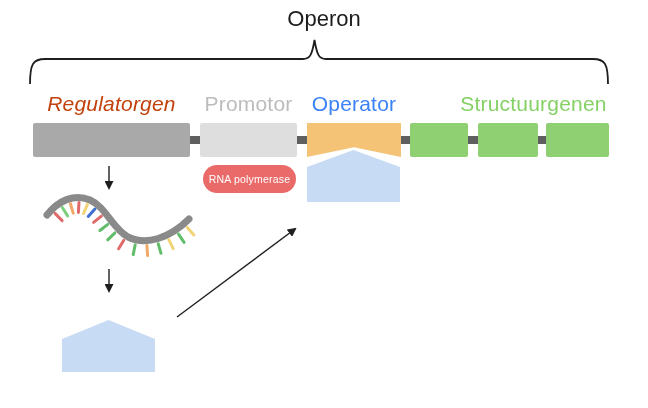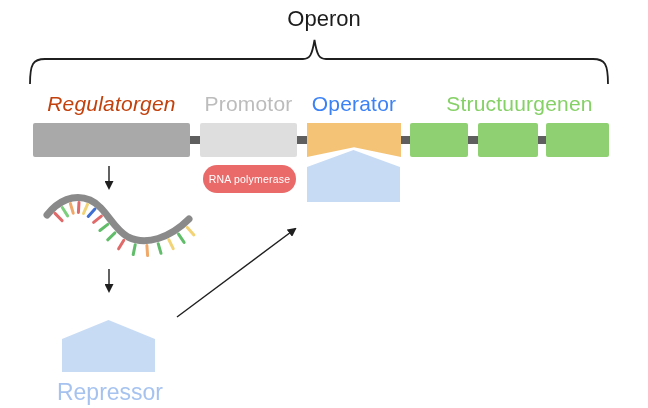--- a/index.html
+++ b/index.html
@@ -117,26 +117,25 @@
     <line x1="177" y1="317" x2="295" y2="229" stroke-width="1.4" marker-end="url(#ah)" style="stroke: rgb(31, 31, 31);"></line>
 
     <polygon points="307,202 307,167 353.5,150 400,167 400,202" style="fill: rgb(200, 219, 244);"></polygon>
 
     <polygon points="62,372 62,339 108.5,320 155,339 155,372" style="fill: rgb(200, 219, 244);"></polygon>
   </svg>
 
   <div class="seg-label" style="left: 33px; width: 157px; color: #c2410c; font-style: italic;">Regulatorgen</div>
   <div class="seg-label" style="left: 200px; width: 97px; color: rgb(188, 188, 188);">Promotor</div>
   <div class="seg-label" style="left: 307px; width: 94px; color: #3b82f6;">Operator</div>
-  <div class="seg-label" style="left: 420px; width: 199px; color: rgb(133, 209, 102);">Structuurgenen</div>
+  <div class="seg-label" style="left: 434px; width: 199px; color: rgb(133, 209, 102);">Structuurgenen</div>
 
   <div class="block" style="left: 33px; width: 157px; background: rgb(169, 169, 169);"></div>
   <div class="block" style="left: 200px; width: 97px; background: rgb(222, 222, 222);"></div>
   <div class="block operator" style="left: 307px; width: 94px; background: rgb(244, 195, 118);"></div>
   <div class="block" style="left: 410px; width: 58px; background: rgb(143, 209, 114);"></div>
   <div class="block" style="left: 478px; width: 60px; background: rgb(143, 209, 114);"></div>
   <div class="block" style="left: 546px; width: 63px; background: rgb(143, 209, 114);"></div>
 
   <div class="rna-pol" style="background: rgb(234, 106, 106); color: rgb(255, 255, 255);">RNA polymerase</div>
 
-  <div class="repressor-label" style="color: rgb(166, 195, 240);">Repressor</div>
 
 </div>
 
 </body></html>

